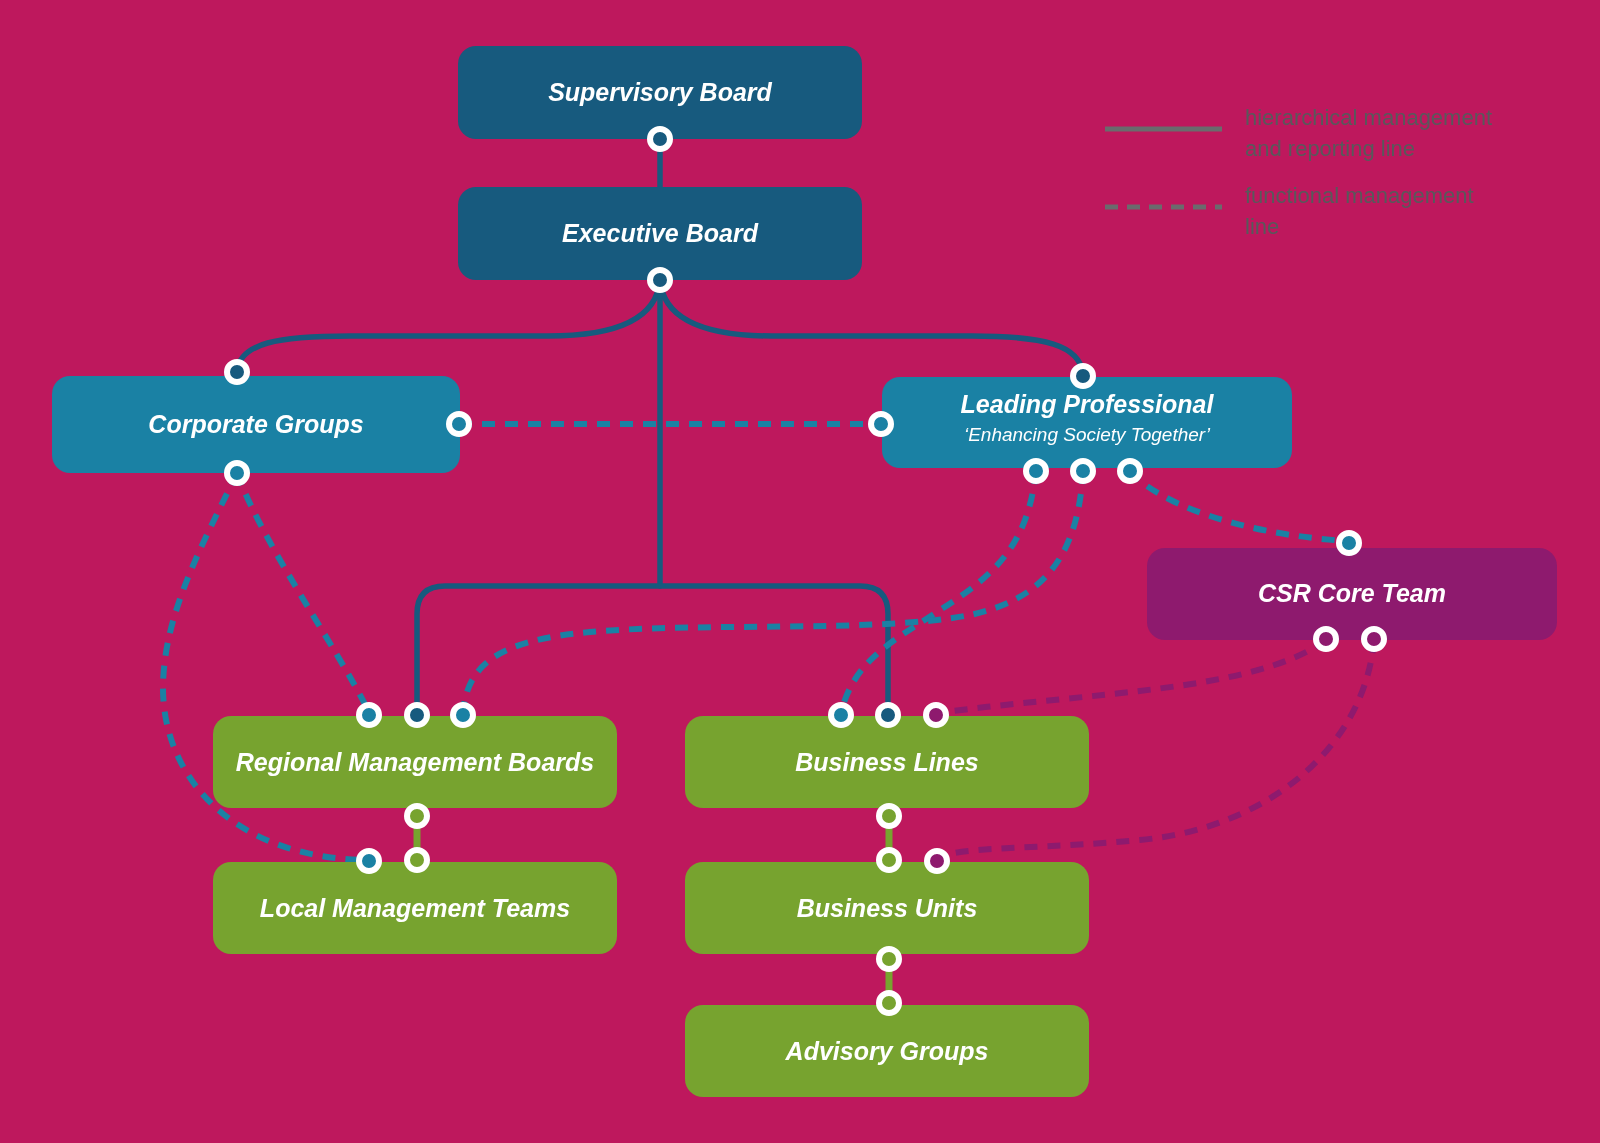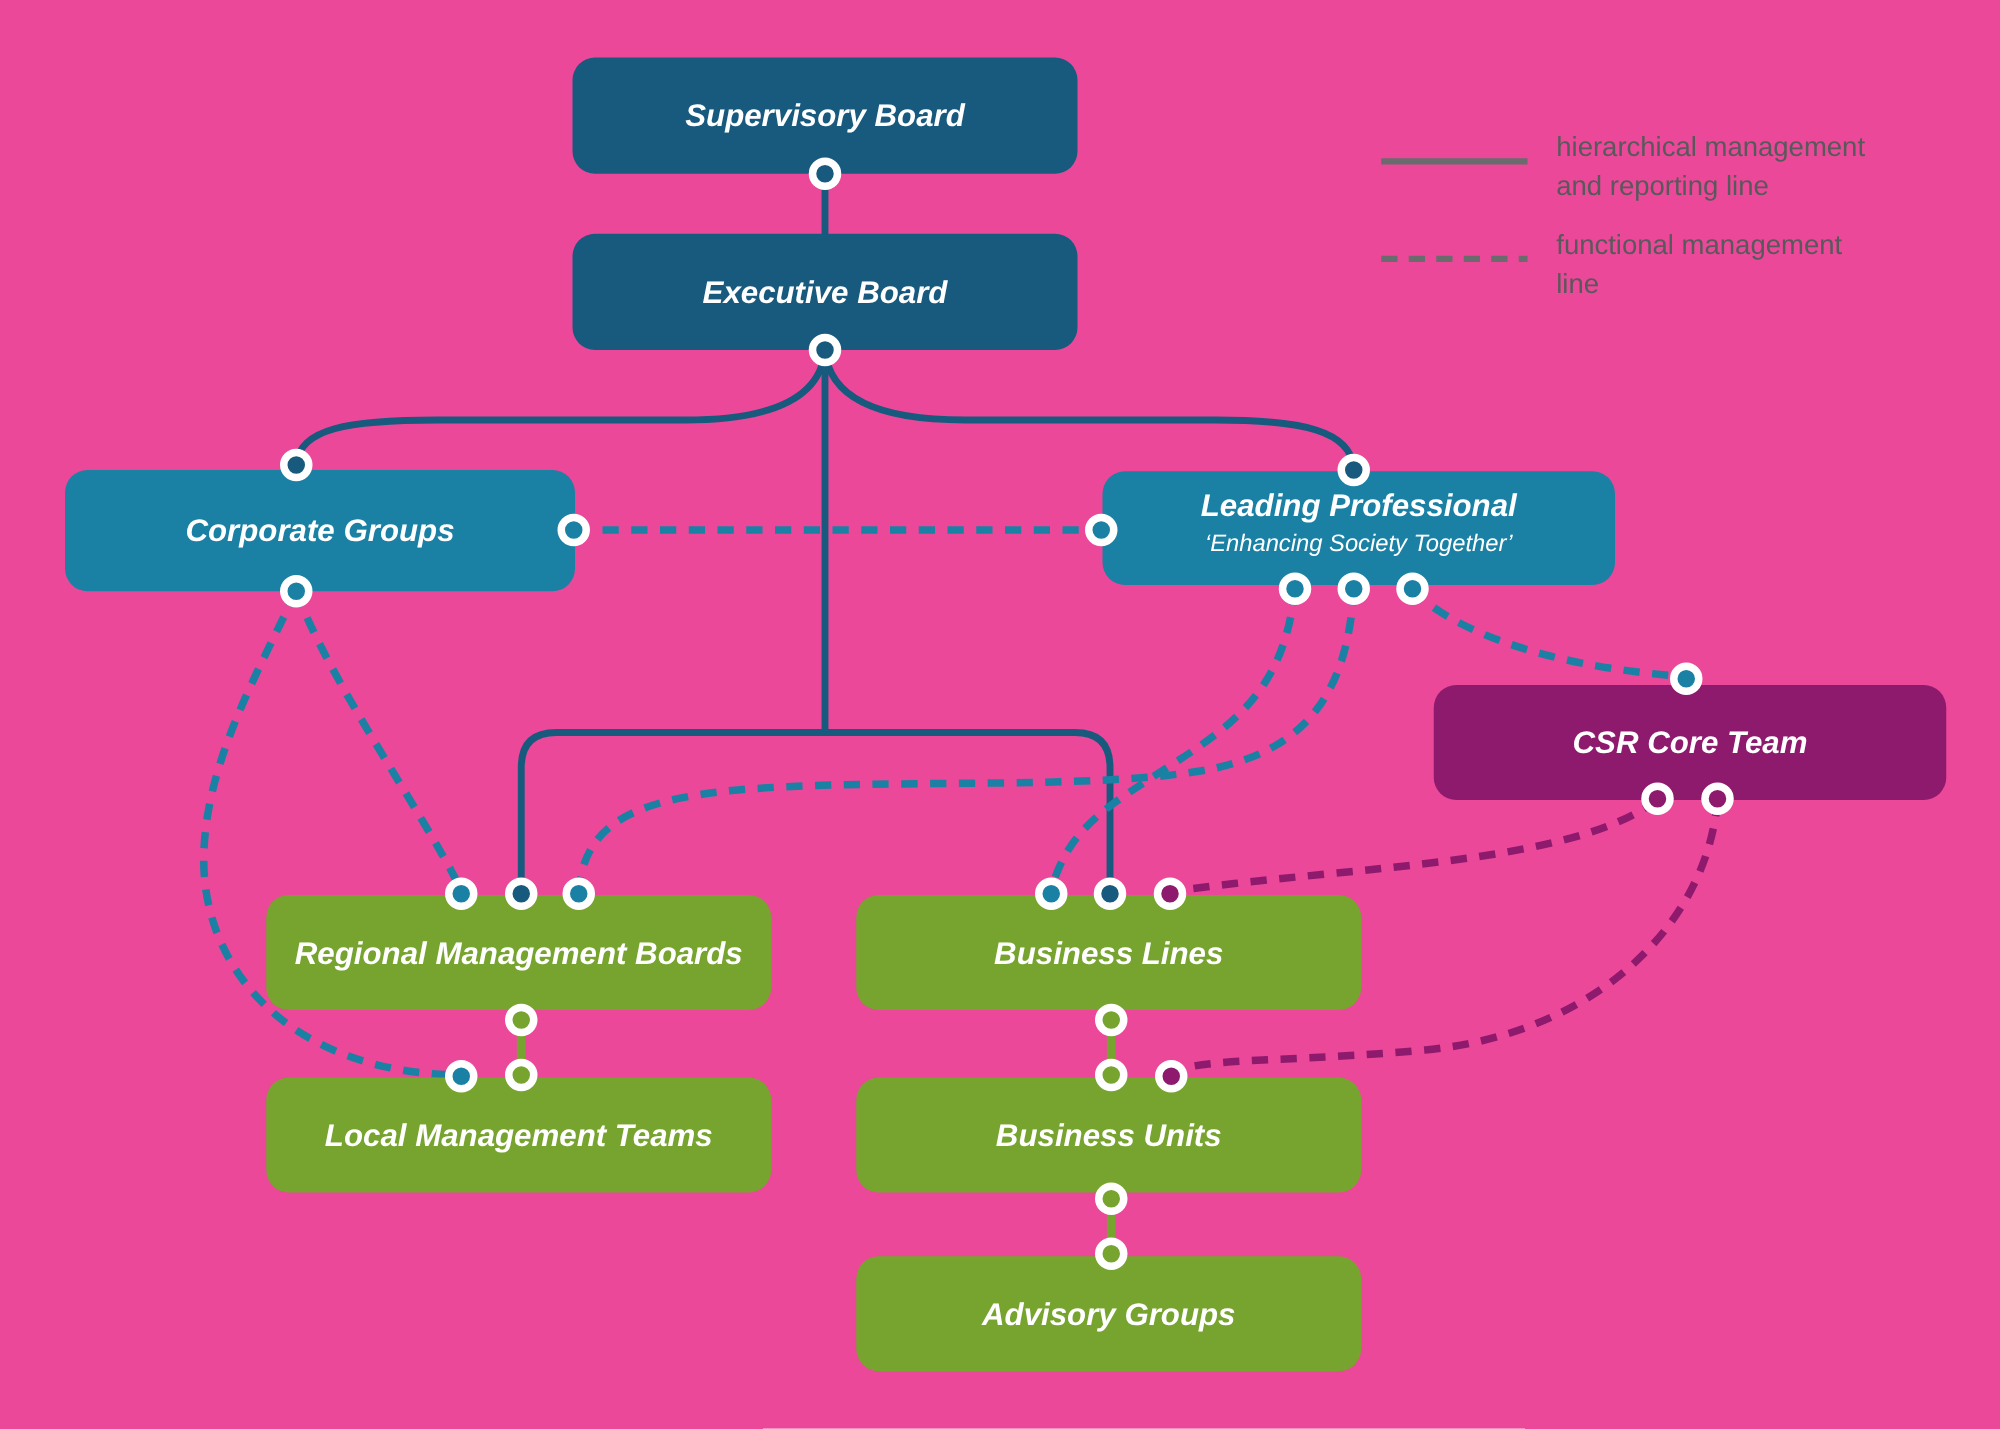--- a/index.html
+++ b/index.html
@@ -1,16 +1,16 @@
 <!DOCTYPE html>
 <html style="--dark-blue: #175A7E; --teal: #1A81A4; --green: #77A32F; --purple: #8E1A6E; --legend-gray: #6A6B6D; --legend-text: #58595B;"><head>
 <meta charset="utf-8">
 <style>
   html,body{margin:0;padding:0;background:#ffffff;}
-  .canvas{width:1600px;height:1143px;position:relative;background:#ec4899;}
+  .canvas{width:1600px;height:1143px;position:relative;background:#be185d;}
   svg{display:block;width:1600px;height:1143px;}
 
   .box-dark{fill:var(--dark-blue);}
   .box-teal{fill:var(--teal);}
   .box-green{fill:var(--green);}
   .box-purple{fill:var(--purple);}
 
   .label{fill:#ffffff;font:italic 700 25px "Liberation Sans",sans-serif;text-anchor:middle;}
   .sublabel{fill:#ffffff;font:italic 400 19px "Liberation Sans",sans-serif;text-anchor:middle;}
 

